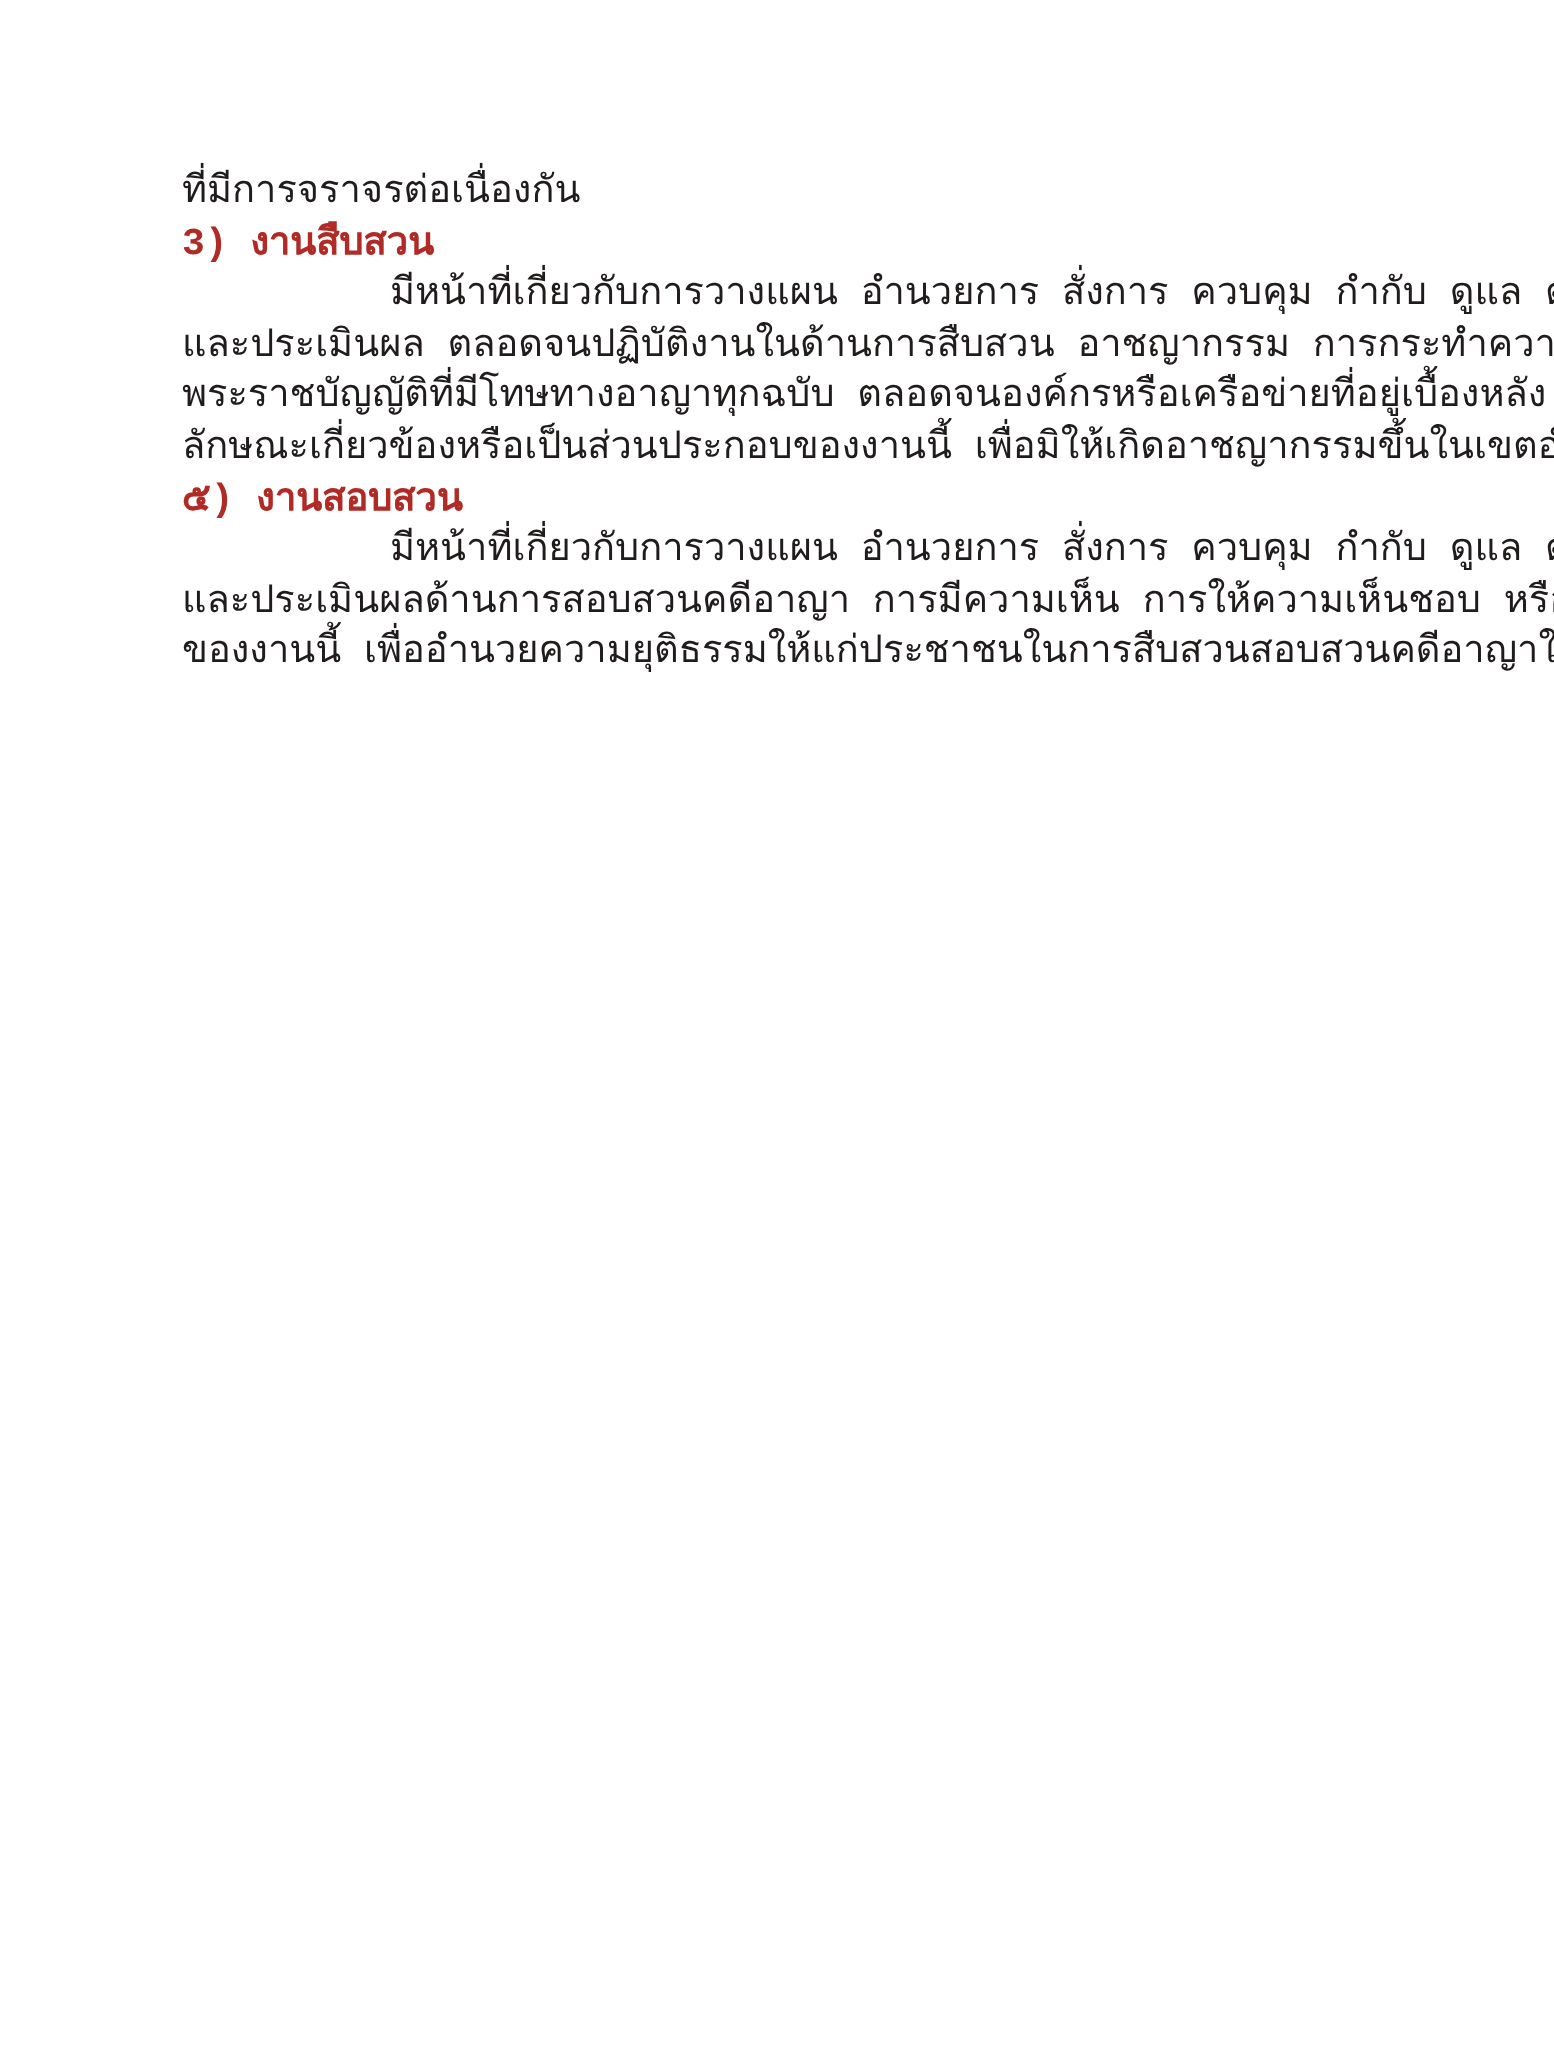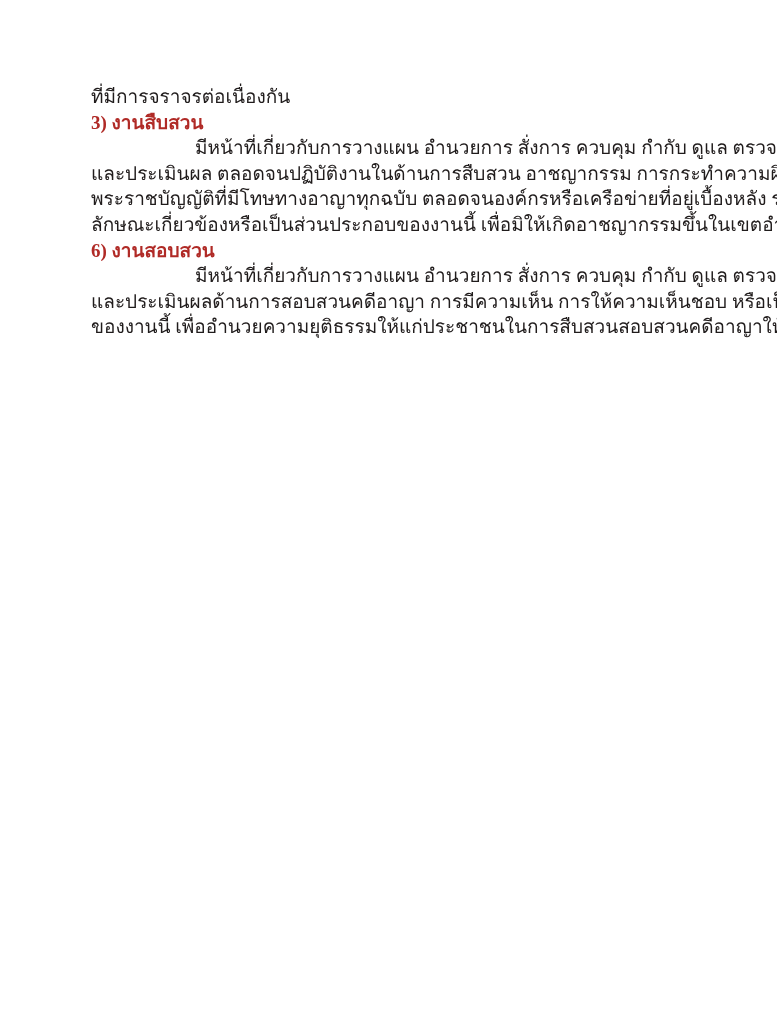--- a/index.html
+++ b/index.html
@@ -10,21 +10,21 @@
     width: 777px;
     height: 1024px;
     background: #ffffff;
     overflow: hidden;
   }
   .page {
     position: relative;
     width: 777px;
     height: 1024px;
     background: var(--page-bg, #ffffff);
-    font-family: Liberation Serif, serif;
+    font-family: Liberation Mono, monospace;
   }
   .text-block {
     position: absolute;
     left: 91px;
     top: 84px;
     width: 610px;
     font-size: 19px;
     line-height: 25.6px;
     color: var(--text-color, #201c1c);
     letter-spacing: 0;
@@ -45,18 +45,18 @@
 <body>
 
 <div class="page">
   <div class="text-block" id="text-block">
       <div class="line body">ที่มีการจราจรต่อเนื่องกัน</div>
       <div class="line heading">3) งานสืบสวน</div>
       <div class="line body indent">มีหน้าที่เกี่ยวกับการวางแผน อำนวยการ สั่งการ ควบคุม กำกับ ดูแล ตรวจสอบติดตาม</div>
       <div class="line body">และประเมินผล ตลอดจนปฏิบัติงานในด้านการสืบสวน อาชญากรรม การกระทำความผิดตาม</div>
       <div class="line body">พระราชบัญญัติที่มีโทษทางอาญาทุกฉบับ ตลอดจนองค์กรหรือเครือข่ายที่อยู่เบื้องหลัง รวมทั้งงานที่มี</div>
       <div class="line body">ลักษณะเกี่ยวข้องหรือเป็นส่วนประกอบของงานนี้ เพื่อมิให้เกิดอาชญากรรมขึ้นในเขตอำนาจการ</div>
-      <div class="line heading">6) งานสอบสวน</div>
+      <div class="line heading">๕) งานสอบสวน</div>
       <div class="line body indent">มีหน้าที่เกี่ยวกับการวางแผน อำนวยการ สั่งการ ควบคุม กำกับ ดูแล ตรวจสอบติดตาม</div>
       <div class="line body">และประเมินผลด้านการสอบสวนคดีอาญา การมีความเห็น การให้ความเห็นชอบ หรือเป็นส่วนประกอบ</div>
       <div class="line body">ของงานนี้ เพื่ออำนวยความยุติธรรมให้แก่ประชาชนในการสืบสวนสอบสวนคดีอาญาให้บังเกิด</div>
     </div>
 </div>
 
 </body></html>

